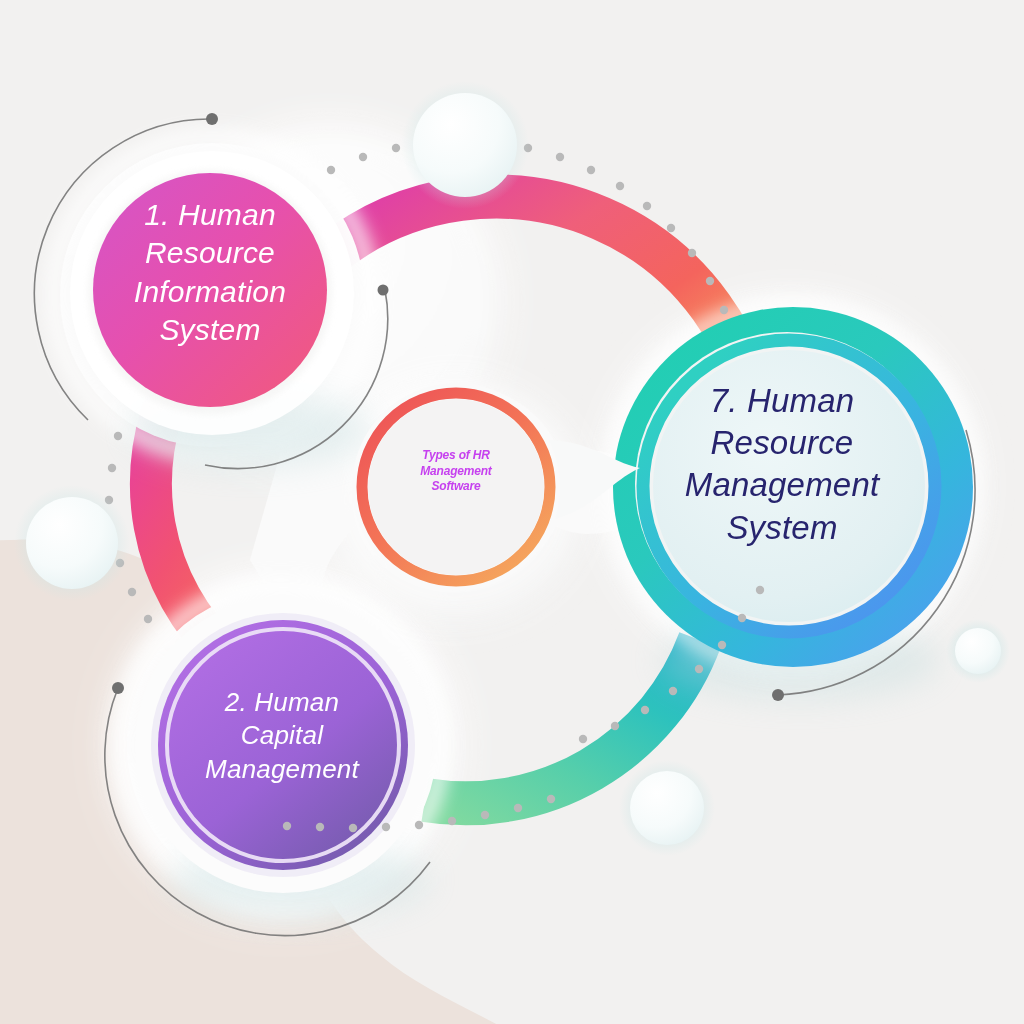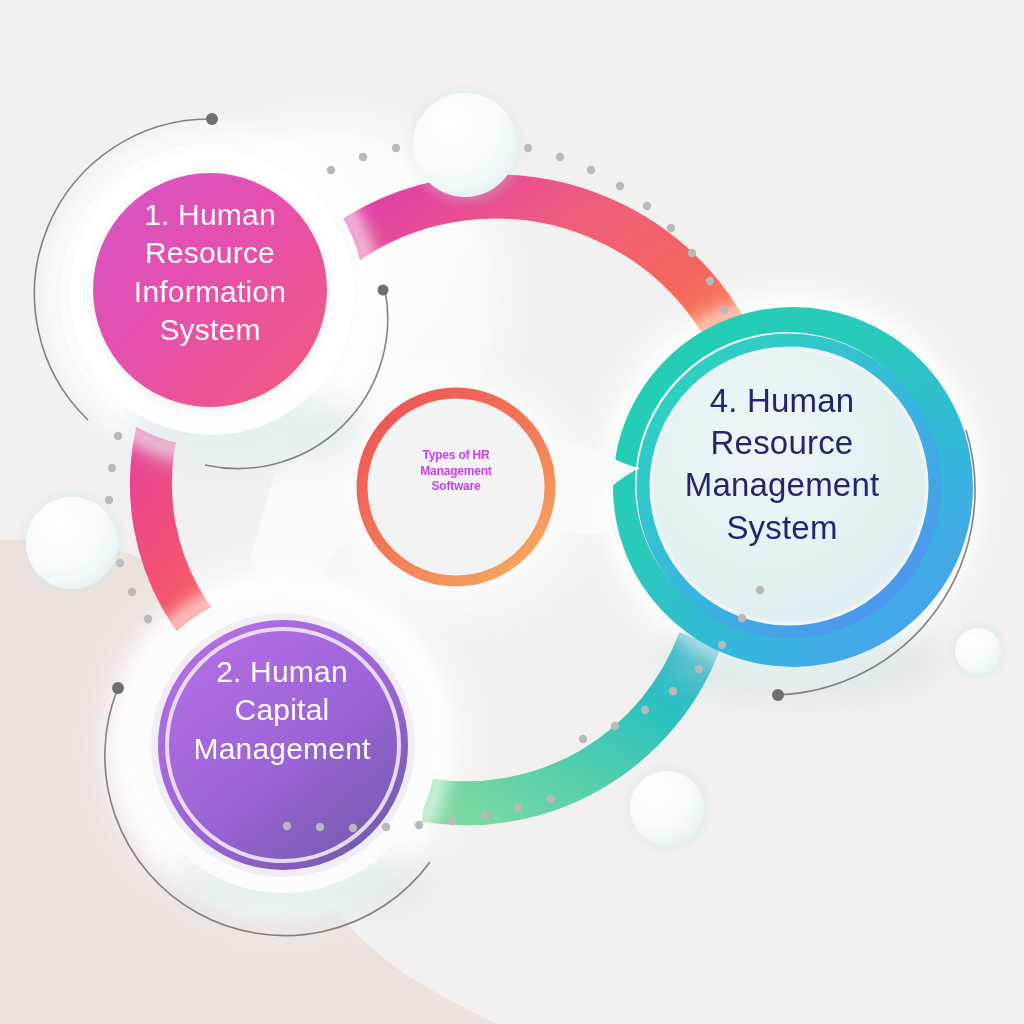--- a/index.html
+++ b/index.html
@@ -1,39 +1,39 @@
 <!DOCTYPE html>
 <html><head>
 <meta charset="utf-8">
 <style>
   html,body{margin:0;padding:0;}
   body{
     width:1024px;height:1024px;overflow:hidden;
     background:#f2f1f0;
     font-family:"Liberation Sans", sans-serif;
   }
-  #stage{position:relative;width:1024px;height:1024px;overflow:hidden;background:#f2f1f0;}
+  #stage{position:relative;width:1024px;height:1024px;overflow:hidden;background:#f2f1f0;font-style:italic;}
   #art{position:absolute;inset:0;width:1024px;height:1024px;}
 
   
   .node-label{
     position:absolute;
     text-align:center;
     line-height:1.28;
     letter-spacing:.2px;
     pointer-events:none;
     white-space:pre-line;
   }
   #label1{
     left:90px;top:196px;width:240px;
     font-size:30px;color:#ffffff;font-weight:400;
   }
   #label2{
-    left:158px;top:653px;width:248px;
-    font-size:30px;color:#ffffff;font-weight:400;
+    left:158px;top:686px;width:248px;
+    font-size:26px;color:#ffffff;font-weight:400;
   }
   #label3{
     left:648px;top:380px;width:268px;
     font-size:33px;color:#27246e;font-weight:400;
   }
   #labelC{
     left:366px;top:448px;width:180px;
     font-size:12px;color:#c641ef;font-weight:bold;line-height:1.30;
     letter-spacing:-.2px;
   }
@@ -281,21 +281,21 @@
 
   <div class="node-label" id="label1">1. Human
 Resource
 Information
 System</div>
 
   <div class="node-label" id="label2">2. Human
 Capital
 Management</div>
 
-  <div class="node-label" id="label3">4. Human
+  <div class="node-label" id="label3">7. Human
 Resource
 Management
 System</div>
 
   <div class="node-label" id="labelC">Types of HR
 Management
 Software</div>
 
 </div>
 

